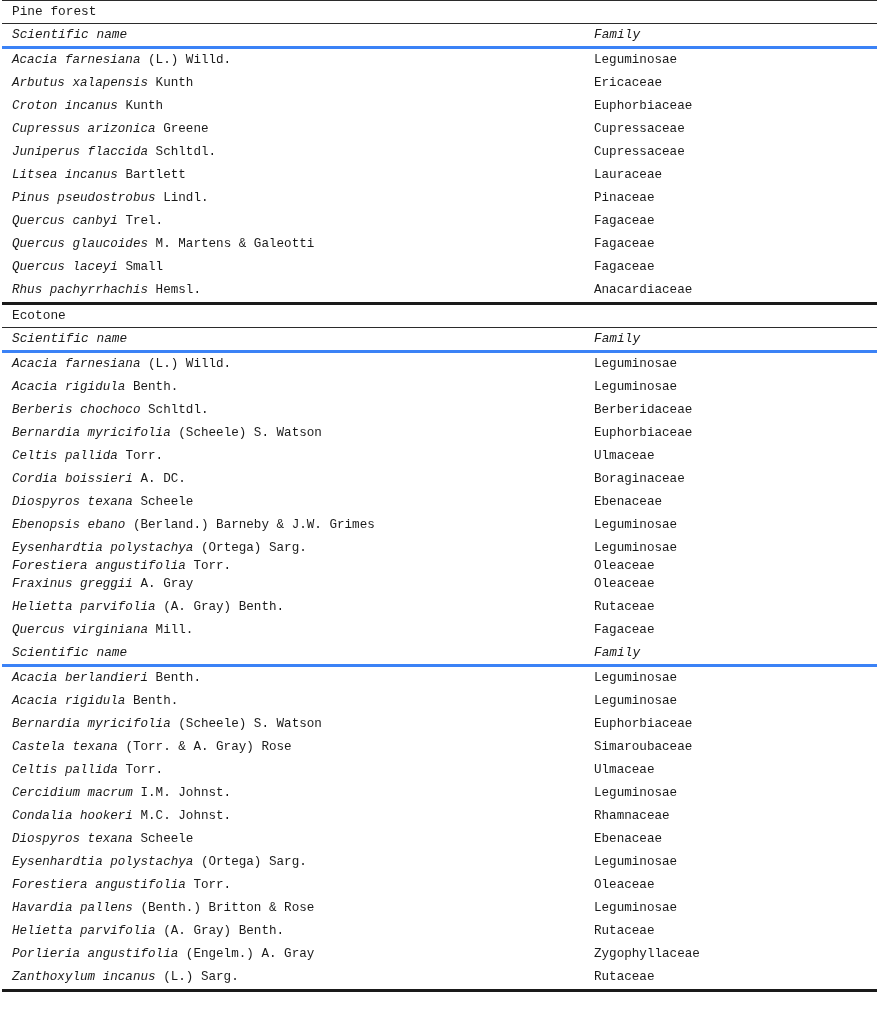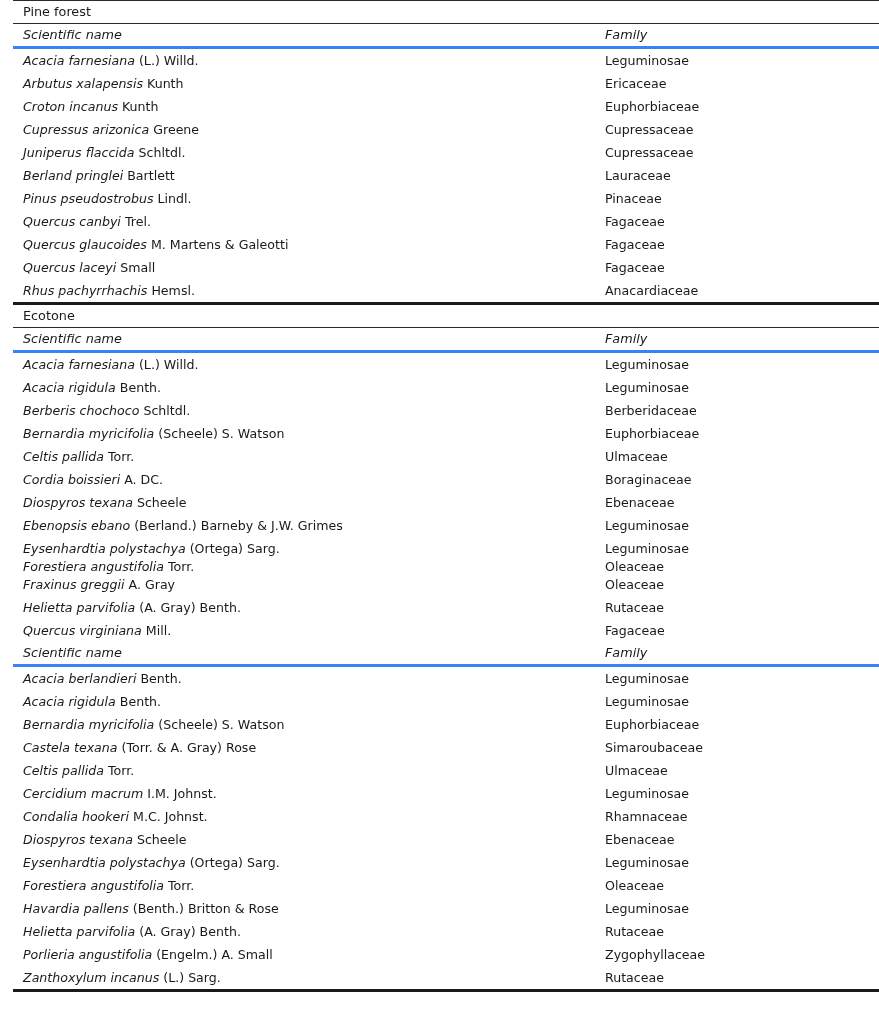--- a/index.html
+++ b/index.html
@@ -13,21 +13,22 @@
     font-family: "DejaVu Sans", sans-serif;
     color: #1a1a1a;
     overflow: hidden;
   }
 
   .table-sheet {
     position: relative;
     width: 879px;
     height: 861px;
     box-sizing: border-box;
-    padding: 0 13px;
+    padding: 0 2px;
+    font-family: Liberation Mono, monospace;
   }
 
   table.species-table {
     width: 875px;
     border-collapse: collapse;
     table-layout: fixed;
     font-size: 12.6px;
   }
 
   col.col-name  { width: 588px; }
@@ -125,21 +126,21 @@
         </tr>
         <tr class="data-row">
           <td class="cell-name"><span class="sci-italic">Cupressus arizonica</span> <span class="authority">Greene</span></td>
           <td class="cell-fam">Cupressaceae</td>
         </tr>
         <tr class="data-row">
           <td class="cell-name"><span class="sci-italic">Juniperus flaccida</span> <span class="authority">Schltdl.</span></td>
           <td class="cell-fam">Cupressaceae</td>
         </tr>
         <tr class="data-row">
-          <td class="cell-name"><span class="sci-italic">Berland pringlei</span> <span class="authority">Bartlett</span></td>
+          <td class="cell-name"><span class="sci-italic">Litsea incanus</span> <span class="authority">Bartlett</span></td>
           <td class="cell-fam">Lauraceae</td>
         </tr>
         <tr class="data-row">
           <td class="cell-name"><span class="sci-italic">Pinus pseudostrobus</span> <span class="authority">Lindl.</span></td>
           <td class="cell-fam">Pinaceae</td>
         </tr>
         <tr class="data-row">
           <td class="cell-name"><span class="sci-italic">Quercus canbyi</span> <span class="authority">Trel.</span></td>
           <td class="cell-fam">Fagaceae</td>
         </tr>
@@ -260,21 +261,21 @@
         </tr>
         <tr class="data-row">
           <td class="cell-name"><span class="sci-italic">Havardia pallens</span> <span class="authority">(Benth.) Britton &amp; Rose</span></td>
           <td class="cell-fam">Leguminosae</td>
         </tr>
         <tr class="data-row">
           <td class="cell-name"><span class="sci-italic">Helietta parvifolia</span> <span class="authority">(A. Gray) Benth.</span></td>
           <td class="cell-fam">Rutaceae</td>
         </tr>
         <tr class="data-row">
-          <td class="cell-name"><span class="sci-italic">Porlieria angustifolia</span> <span class="authority">(Engelm.) A. Small</span></td>
+          <td class="cell-name"><span class="sci-italic">Porlieria angustifolia</span> <span class="authority">(Engelm.) A. Gray</span></td>
           <td class="cell-fam">Zygophyllaceae</td>
         </tr>
         <tr class="data-row last-section">
           <td class="cell-name"><span class="sci-italic">Zanthoxylum incanus</span> <span class="authority">(L.) Sarg.</span></td>
           <td class="cell-fam">Rutaceae</td>
         </tr>
       </tbody>
   </table>
 </div>
 

